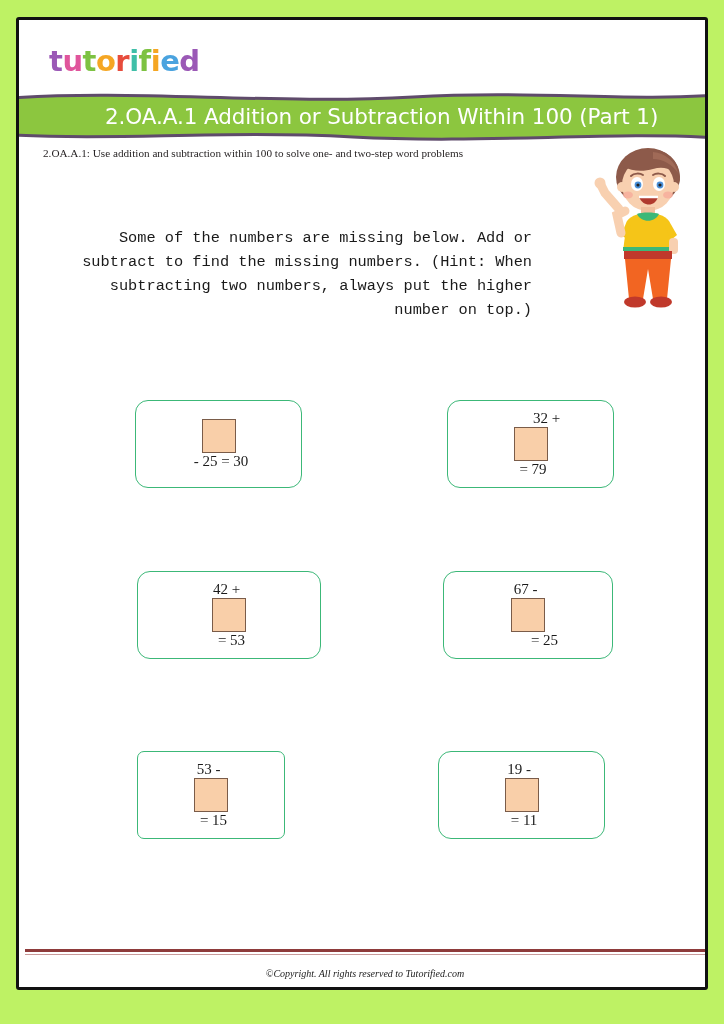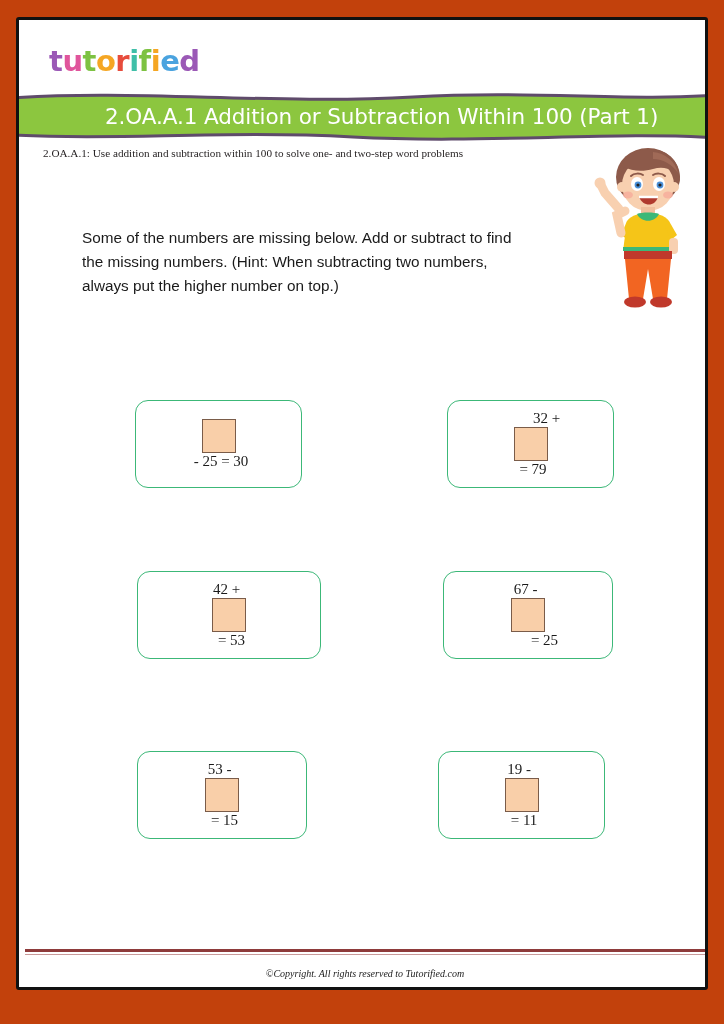--- a/index.html
+++ b/index.html
@@ -13,21 +13,21 @@
     overflow: hidden;
     font-family: "Liberation Serif", serif;
     position: relative;
   }
 
   
   .page {
     position: absolute;
     left: 0; top: 0;
     width: 724px; height: 1024px;
-    background: #c2410c;
+    background: #bef264;
   }
   .page-border {
     position: absolute;
     left: 16px;
     top: 17px;
     width: 692px;
     height: 973px;
     border: 3px solid #111111;
     border-radius: 3px;
     box-sizing: border-box;
@@ -86,24 +86,25 @@
     color: #231f20;
     white-space: nowrap;
   }
 
   
   .instructions {
     position: absolute;
     left: 63px;
     top: 206px;
     width: 450px;
-    font-family: Liberation Sans, sans-serif;
+    font-family: Liberation Mono, monospace;
     font-size: 15.3px;
     line-height: 24px;
     color: #1a1a1a;
+    text-align: right;
   }
 
   
   .boy {
     position: absolute;
     right: 6px;
     top: 123px;
     width: 108px;
     height: 166px;
   }
@@ -282,21 +283,21 @@
         </div>
         <div class="pbox" id="pbox-3" style="left: 424px; width: 170px; border-color: rgb(60, 184, 120);">
           <div class="eq" id="eq-3">
               <span class="tk" style="padding: 0px 5px 0px 0px;">67 -</span>
               <span class="blank-square" style="background: rgb(249, 207, 169); border-color: rgb(122, 92, 73);"></span>
               <span class="tk" style="padding: 0px 0px 0px 5px; margin-left: 28px;">= 25</span>
             </div>
         </div>
       </div>
       <div class="prow r3">
-        <div class="pbox" id="pbox-4" style="left: 118px; width: 170px; border-color: rgb(60, 184, 120);">
+        <div class="pbox" id="pbox-4" style="left: 118px; width: 148px; border-color: rgb(60, 184, 120); border-radius: 7px;">
           <div class="eq" id="eq-4">
               <span class="tk" style="padding: 0px 5px 0px 0px;">53 -</span>
               <span class="blank-square" style="background: rgb(249, 207, 169); border-color: rgb(122, 92, 73);"></span>
               <span class="tk" style="padding: 0px 0px 0px 5px;">= 15</span>
             </div>
         </div>
         <div class="pbox" id="pbox-5" style="left: 419px; width: 167px; border-color: rgb(60, 184, 120);">
           <div class="eq" id="eq-5">
               <span class="tk" style="padding: 0px 5px 0px 0px;">19 -</span>
               <span class="blank-square" style="background: rgb(249, 207, 169); border-color: rgb(122, 92, 73);"></span>

